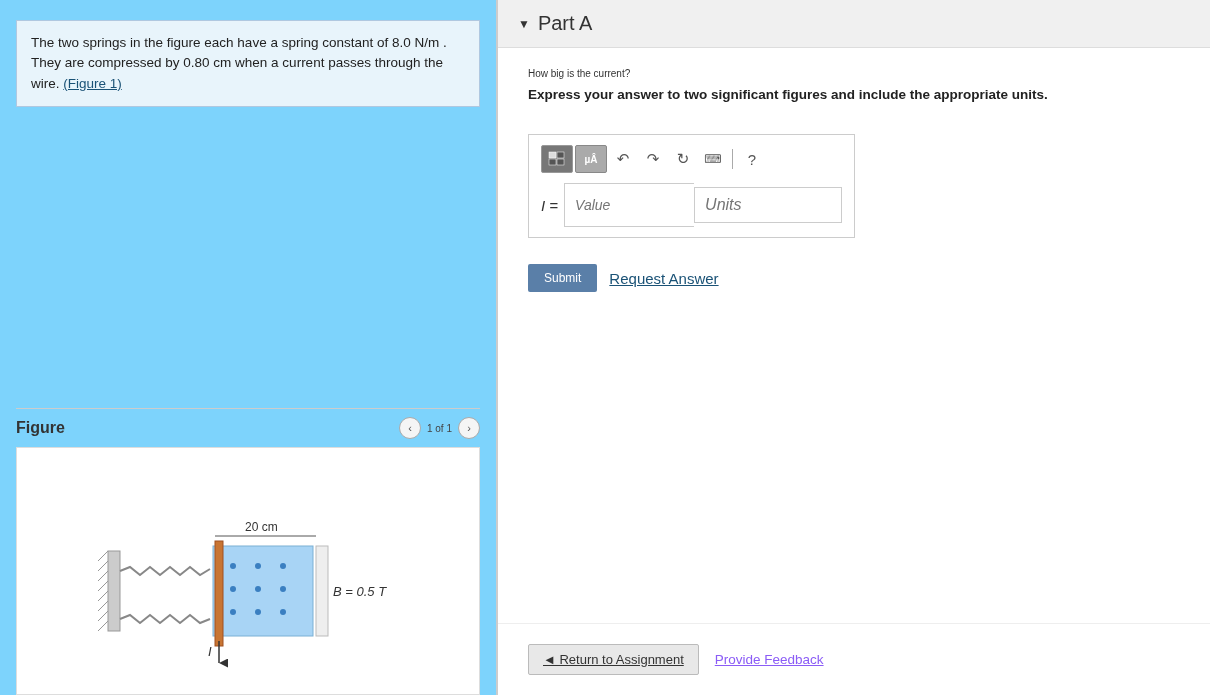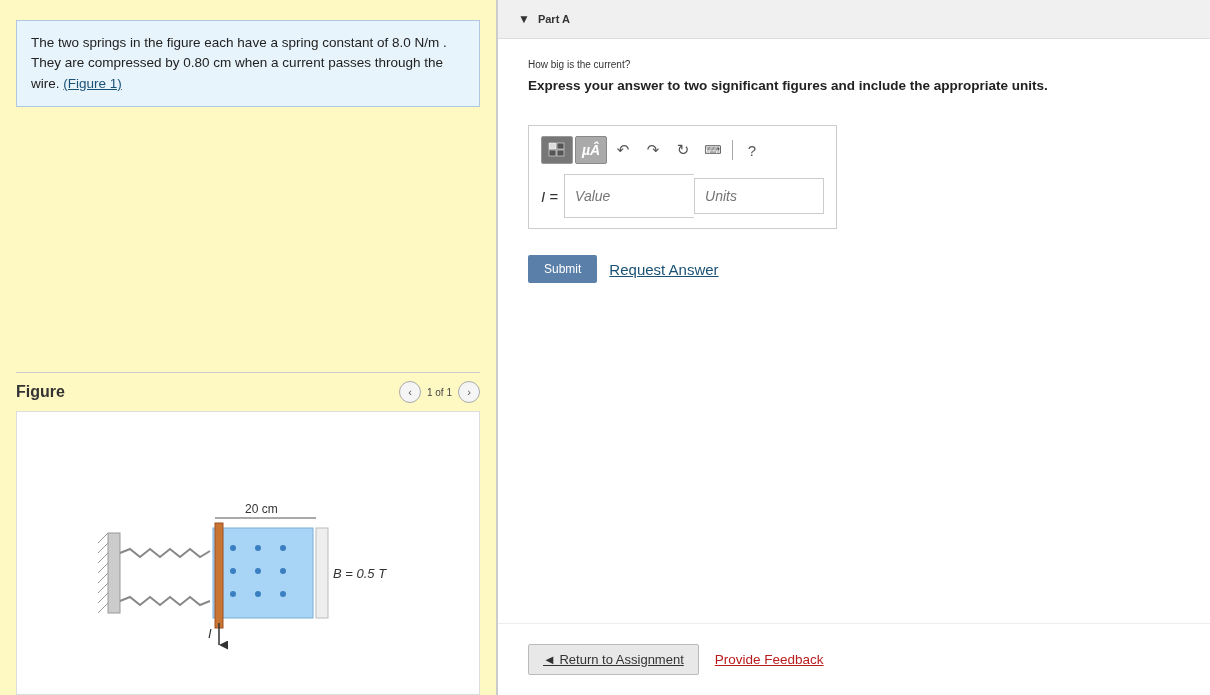--- a/index.html
+++ b/index.html
@@ -15,21 +15,21 @@
     }
 
     
     .left-panel {
       width: 498px;
       min-width: 498px;
       border-right: 2px solid #ccc;
       display: flex;
       flex-direction: column;
       padding: 20px 16px 0 16px;
-      background: #fef9c3;
+      background: #7dd3fc;
     }
 
     .problem-box {
       border: 1px solid #b0c8e0;
       background: #e8f4fb;
       padding: 12px 14px;
       font-size: 13.5px;
       line-height: 1.5;
       color: #222;
     }
@@ -79,21 +79,21 @@
     }
 
     .figure-count {
       font-size: 10px;
       color: #444;
     }
 
     .figure-image-area {
       background: #fff;
       border: 1px solid #ddd;
-      height: 284px;
+      height: 248px;
       display: flex;
       align-items: center;
       justify-content: center;
       overflow: hidden;
     }
 
     
     .right-panel {
       flex: 1;
       display: flex;
@@ -109,22 +109,22 @@
       align-items: center;
       gap: 8px;
     }
 
     .collapse-arrow {
       font-size: 12px;
       color: #333;
     }
 
     .part-a-title {
-      font-weight: bold;
-      font-size: 11px;
+      font-weight: normal;
+      font-size: 20px;
     }
 
     .part-a-content {
       padding: 20px 30px;
       background: #fff;
       flex: 1;
     }
 
     .question-text {
       font-size: 10px;
@@ -212,25 +212,25 @@
       border: 1px solid #ccc;
       border-right: none;
       padding: 0 10px;
       font-size: 14px;
       font-style: italic;
       color: #888;
       outline: none;
     }
 
     .units-input {
-      width: 130px;
+      width: 148px;
       height: 36px;
       border: 1px solid #ccc;
       padding: 0 10px;
-      font-size: 14px;
+      font-size: 16px;
       font-style: italic;
       color: #1d4ed8;
       outline: none;
     }
 
     .action-row {
       display: flex;
       align-items: center;
       gap: 12px;
       margin-top: 10px;
@@ -269,21 +269,21 @@
       border: 1px solid #bbb;
       color: #333;
       padding: 7px 14px;
       font-size: 13px;
       cursor: pointer;
       border-radius: 2px;
       text-decoration: underline;
     }
 
     .provide-feedback-link {
-      color: #b91c1c;
+      color: #8b5cf6;
       text-decoration: underline;
       cursor: pointer;
       font-size: 13.5px;
       background: none;
       border: none;
     }
 
     
     svg text {
       font-family: Arial, sans-serif;
@@ -377,21 +377,21 @@
       
       <div class="toolbar">
         <button class="toolbar-btn">
           <svg width="18" height="16" viewBox="0 0 18 16">
             <rect x="1" y="1" width="7" height="6" fill="#ddd" stroke="#fff" stroke-width="0.5"></rect>
             <rect x="9" y="1" width="7" height="6" fill="#555" stroke="#fff" stroke-width="0.5"></rect>
             <rect x="1" y="8" width="7" height="6" fill="#555" stroke="#fff" stroke-width="0.5"></rect>
             <rect x="9" y="8" width="7" height="6" fill="#555" stroke="#fff" stroke-width="0.5"></rect>
           </svg>
         </button>
-        <button class="toolbar-btn light" style="font-size:14px; font-weight:bold;font-style:italic;">µÂ</button>
+        <button class="toolbar-btn light" style="font-size:10px; font-weight:bold;">µÂ</button>
         <button class="toolbar-btn-icon">↶</button>
         <button class="toolbar-btn-icon">↷</button>
         <button class="toolbar-btn-icon">↻</button>
         <button class="toolbar-btn-icon" style="font-size:12px;">⌨</button>
         <div class="toolbar-separator"></div>
         <button class="toolbar-btn-icon" style="font-size:15px; color:#555;">?</button>
       </div>
 
       
       <div class="input-row">

